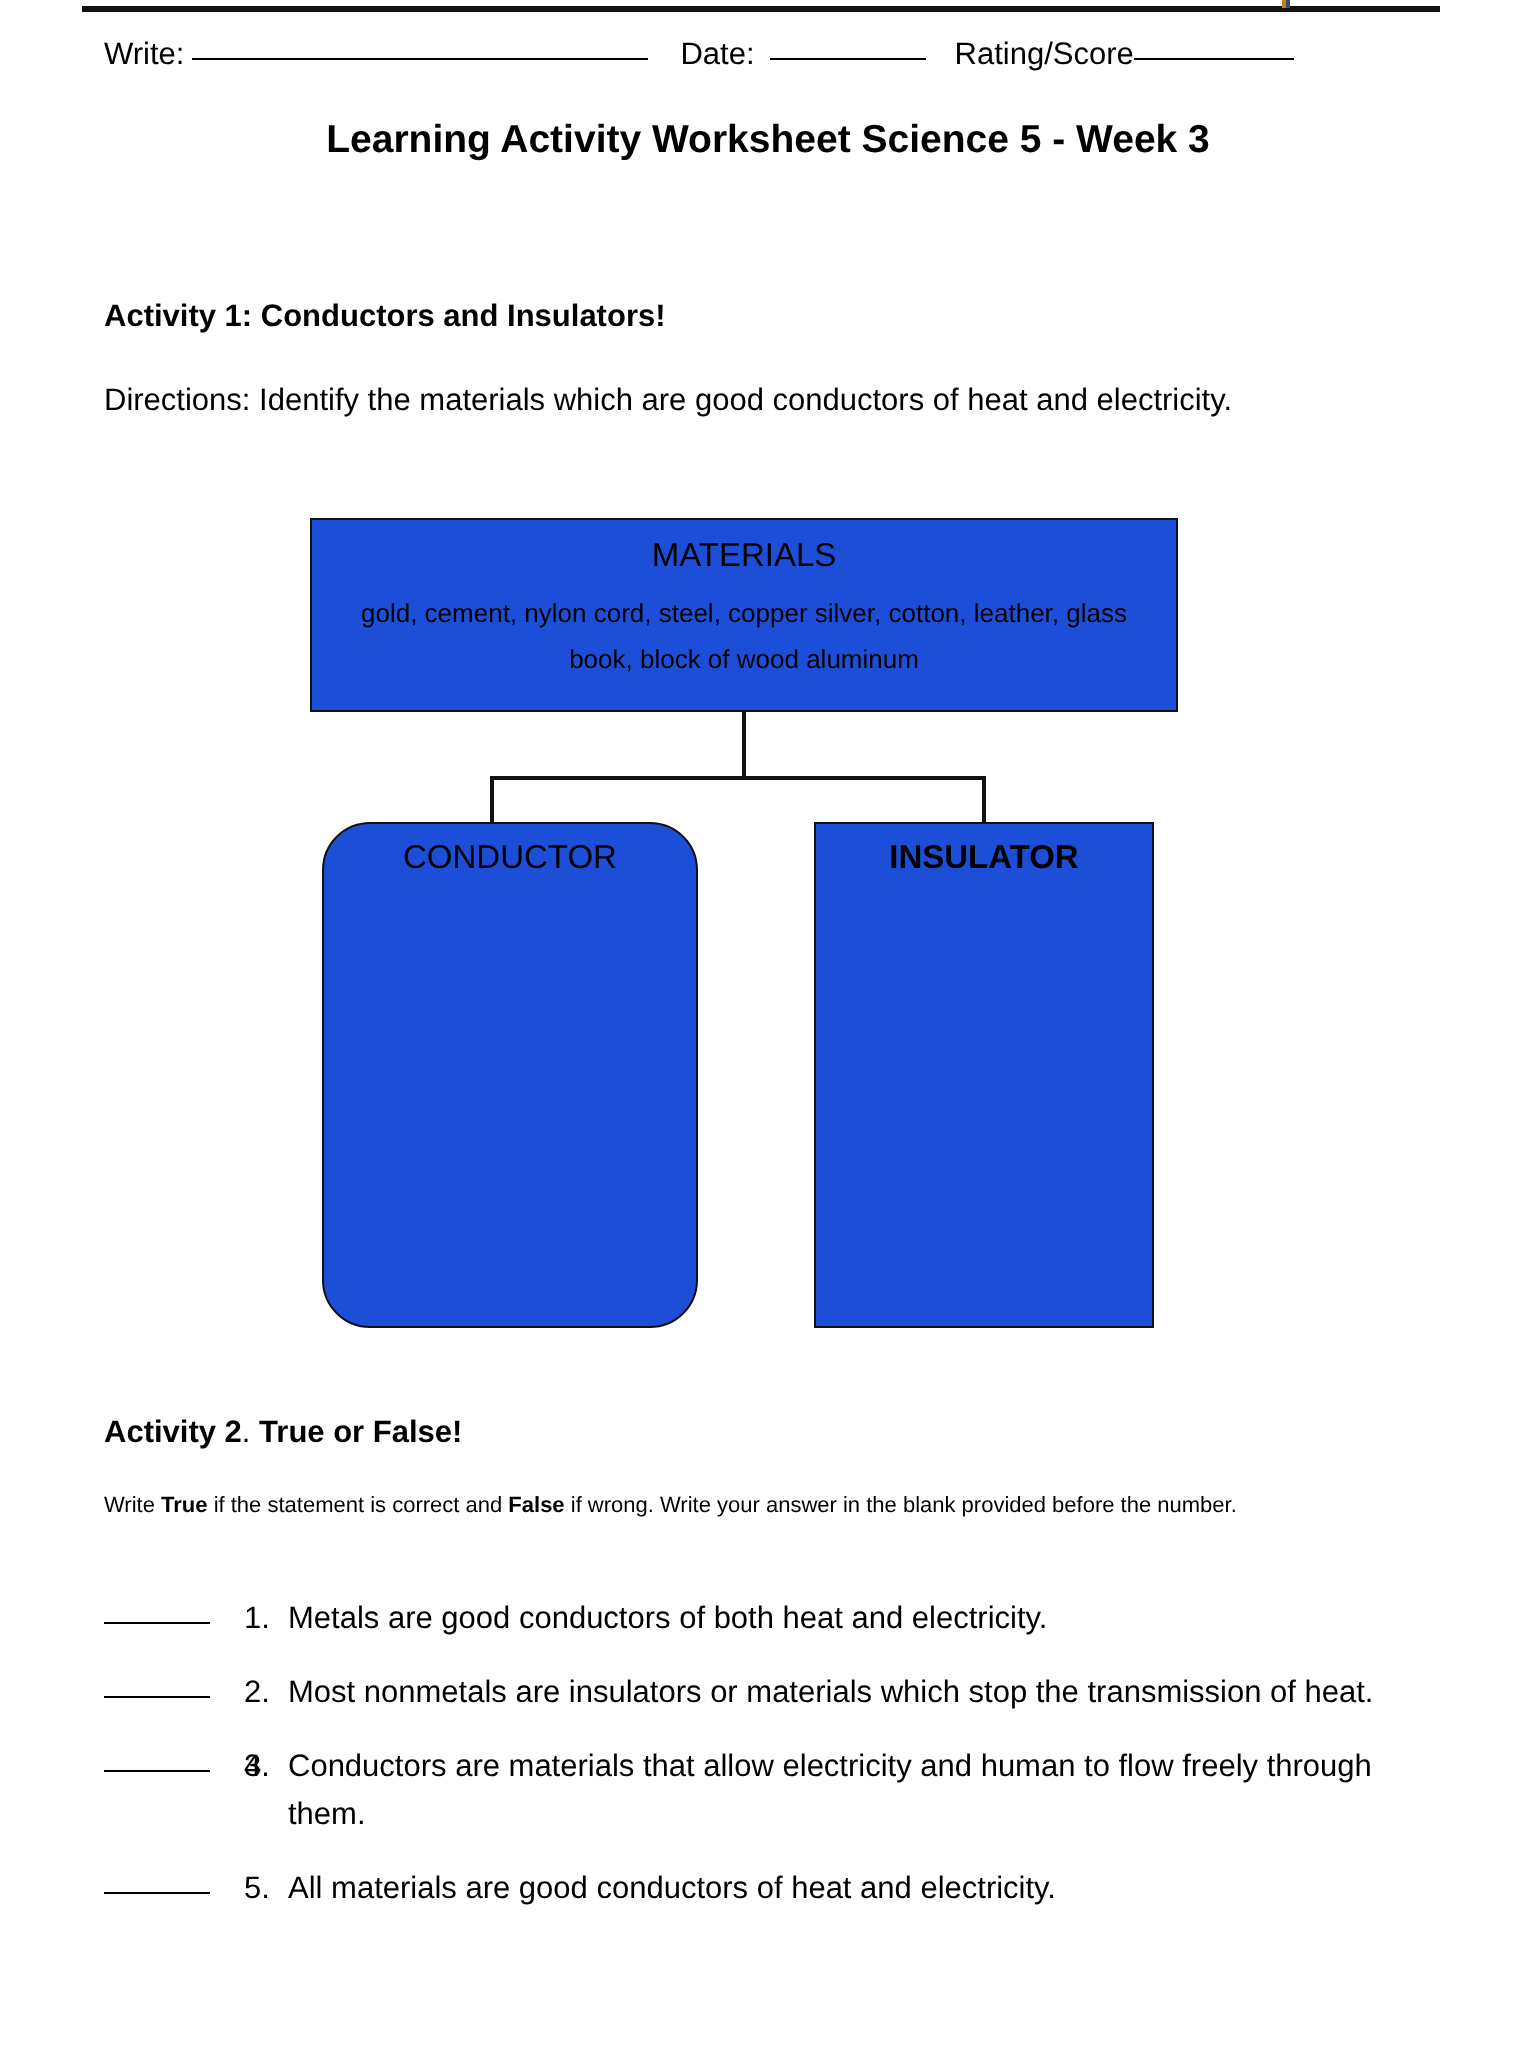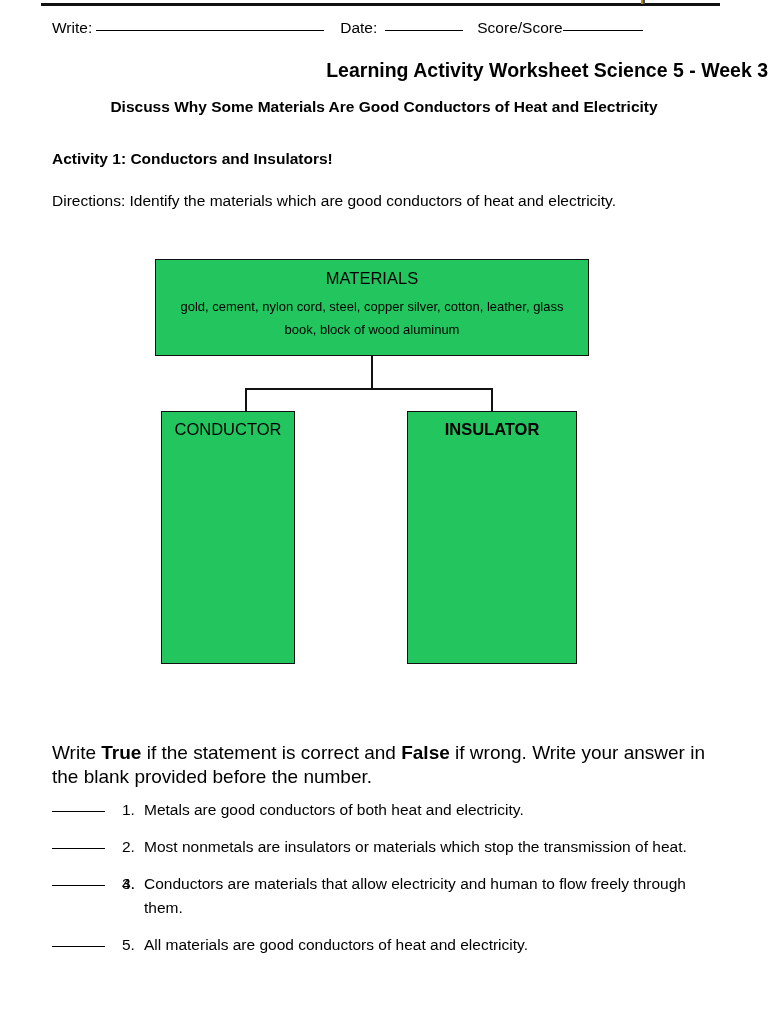--- a/index.html
+++ b/index.html
@@ -59,21 +59,21 @@
   .rule-score { width: 80px; margin-left: 0px; }
   .gap-sm { display: inline-block; width: 14px; }
   .gap-md { display: inline-block; width: 16px; }
 
   
   .title-main {
     position: absolute;
     left: 0;
     top: 58px;
     width: 768px;
-    text-align: right;
+    text-align: center;
     font-size: 19.5px;
     font-weight: bold;
     line-height: 24px;
   }
   .title-sub {
     position: absolute;
     left: 0;
     top: 96px;
     width: 768px;
     text-align: center;
@@ -109,21 +109,21 @@
 
   
   .diagram {
     position: absolute;
     left: 0;
     top: 0;
   }
   .box {
     position: absolute;
     border: 1.6px solid #111111;
-    background: #22c55e;
+    background: #1d4ed8;
     box-sizing: border-box;
   }
   .box-materials {
     left: 155px;
     top: 259px;
     width: 434px;
     height: 97px;
     text-align: center;
   }
   .box-materials .bx-title {
@@ -133,22 +133,23 @@
   }
   .box-materials .bx-list {
     margin-top: 6px;
     padding: 0 12px;
     font-size: 13px;
     line-height: 23px;
   }
   .box-conductor {
     left: 161px;
     top: 411px;
-    width: 134px;
+    width: 188px;
     height: 253px;
+    border-radius: 24px;
   }
   .box-insulator {
     left: 407px;
     top: 411px;
     width: 170px;
     height: 253px;
     font-weight: bold;
   }
   .box-conductor .bx-title,
   .box-insulator .bx-title {
@@ -175,21 +176,21 @@
     top: 706px;
     font-size: 15.5px;
     line-height: 21px;
   }
   .act2-head b { font-weight: bold; }
   .act2-dir {
     position: absolute;
     left: 52px;
     top: 741px;
     width: 668px;
-    font-size: 19px;
+    font-size: 11px;
     line-height: 24px;
   }
   .act2-dir b { font-weight: bold; }
 
   
   .tf-list {
     position: absolute;
     left: 52px;
     top: 798px;
     width: 672px;
@@ -220,25 +221,24 @@
 </style>
 </head>
 <body>
 
 <div class="page">
 
   <div class="top-rule"></div>
   <div class="top-artifact"></div>
 
   <div class="namerow">
-    <span>Write:</span><span class="rule rule-name"></span><span class="gap-md"></span><span>Date:</span><span class="rule rule-date"></span><span class="gap-sm"></span><span>Score/Score</span><span class="rule rule-score"></span>
+    <span>Write:</span><span class="rule rule-name"></span><span class="gap-md"></span><span>Date:</span><span class="rule rule-date"></span><span class="gap-sm"></span><span>Rating/Score</span><span class="rule rule-score"></span>
   </div>
 
   <div class="title-main">Learning Activity Worksheet Science 5 - Week 3</div>
-  <div class="title-sub">Discuss Why Some Materials Are Good Conductors of Heat and Electricity</div>
 
   <div class="act1-head">Activity 1: Conductors and Insulators!</div>
   <div class="act1-dir">Directions: Identify the materials which are good conductors of heat and electricity.</div>
 
   <div class="diagram">
 
     <div class="box box-materials">
       <div class="bx-title">MATERIALS</div>
       <div class="bx-list">gold, cement, nylon cord, steel, copper silver, cotton, leather, glass book, block of wood aluminum</div>
     </div>
@@ -251,20 +251,21 @@
     <div class="box box-conductor">
       <div class="bx-title">CONDUCTOR</div>
     </div>
 
     <div class="box box-insulator">
       <div class="bx-title">INSULATOR</div>
     </div>
 
   </div>
 
+  <div class="act2-head"><b>Activity 2</b><span>. </span><b>True or False!</b></div>
 
   <div class="act2-dir"><span>Write </span><b>True</b><span> if the statement is correct and </span><b>False</b><span> if wrong. Write your answer in the blank provided before the number.</span></div>
 
   <div class="tf-list">
 
     <div class="tf-item">
       <span class="tf-blank"></span>
       <span class="tf-num">1.</span>
       <span class="tf-text">Metals are good conductors of both heat and electricity.</span>
     </div>

